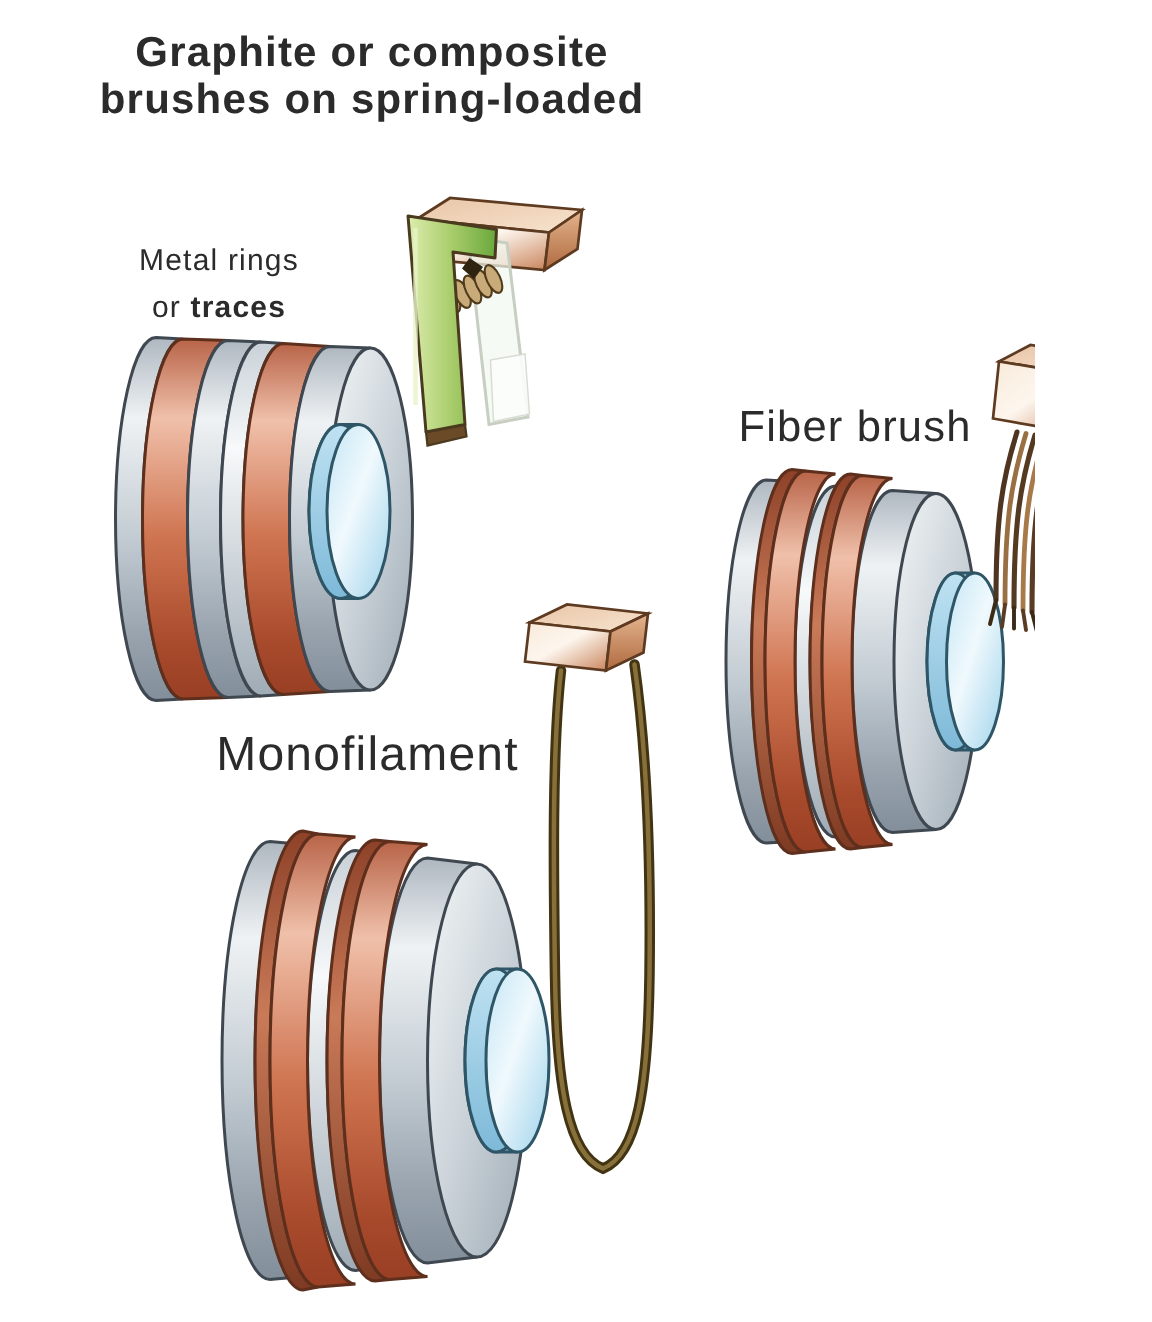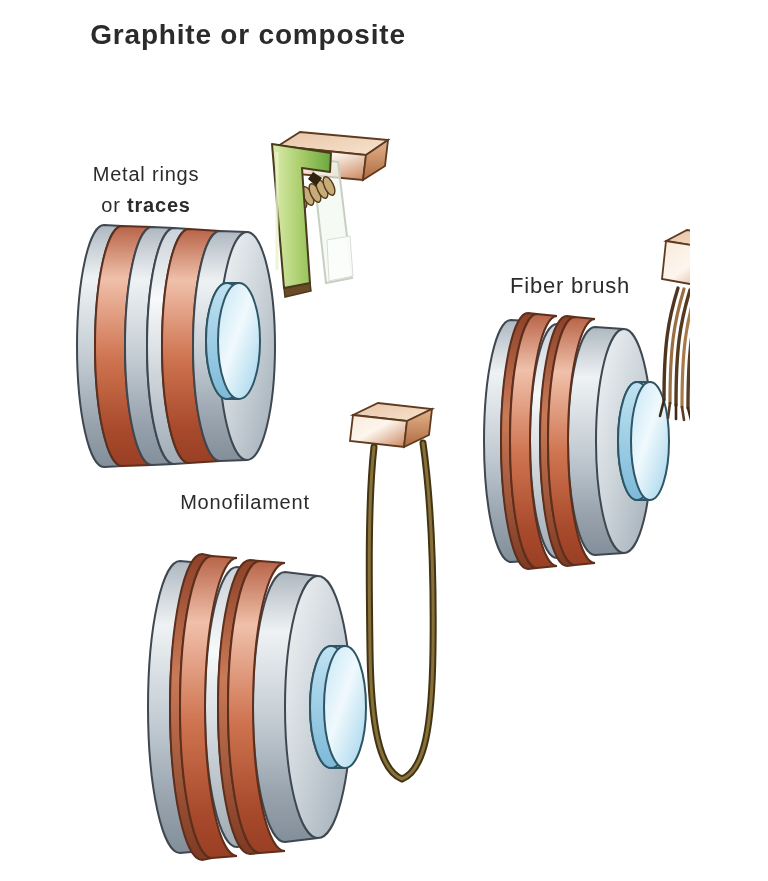--- a/index.html
+++ b/index.html
@@ -3,22 +3,22 @@
 <meta charset="utf-8">
 <style>
   html,body{margin:0;padding:0;background:#fff;}
   .canvas{position:relative;width:690px;height:881px;background:#ffffff;overflow:hidden;
           font-family:"Liberation Sans", sans-serif;color:#2b2b2b;}
   .canvas svg{position:absolute;left:0;top:0;}
   .lbl{position:absolute;text-align:center;color:#2b2b2b;letter-spacing:.8px;line-height:31px;}
   .title{left:28px;top:19px;width:440px;font-size:28px;font-weight:700;}
   .metal{left:36px;top:159px;width:220px;font-size:20px;font-weight:400;}
   .metal b{font-weight:800;}
-  .fiber{left:460px;top:270px;width:220px;font-size:22px;font-weight:400;}
-  .mono{left:125px;top:487px;width:240px;font-size:20px;font-weight:400;line-height:30px;}
+  .fiber{left:460px;top:270px;width:220px;font-size:29px;font-weight:400;}
+  .mono{left:125px;top:487px;width:240px;font-size:32px;font-weight:400;line-height:30px;}
   .lbl span{display:block;}
   .lbl .inline{display:inline;}
 </style>
 </head>
 <body>
 
 <div class="canvas">
 
 <svg width="768" height="881" viewBox="0 0 768 881">
   <defs>
@@ -183,20 +183,21 @@
     <g>
       <polygon points="353,415 378,403 432,409 407,421" fill="url(#gBoxTop)" stroke="#5d3a20" stroke-width="1.8"></polygon>
       <polygon points="353,415 407,421 404,447 350,441" fill="url(#gBoxFront)" stroke="#5d3a20" stroke-width="1.8"></polygon>
       <polygon points="407,421 432,409 429,435 404,447" fill="url(#gBoxSide)" stroke="#5d3a20" stroke-width="1.8"></polygon>
     </g>
   </g>
 </svg>
 
 <div class="lbl title">
   <span>Graphite or composite</span>
+  <span>brushes on spring-loaded</span>
 </div>
 
 <div class="lbl metal">
   <span>Metal rings</span>
   <span><span class="inline">or </span><b class="inline">traces</b></span>
 </div>
 
 <div class="lbl fiber">
   <span>Fiber brush</span>
 </div>

